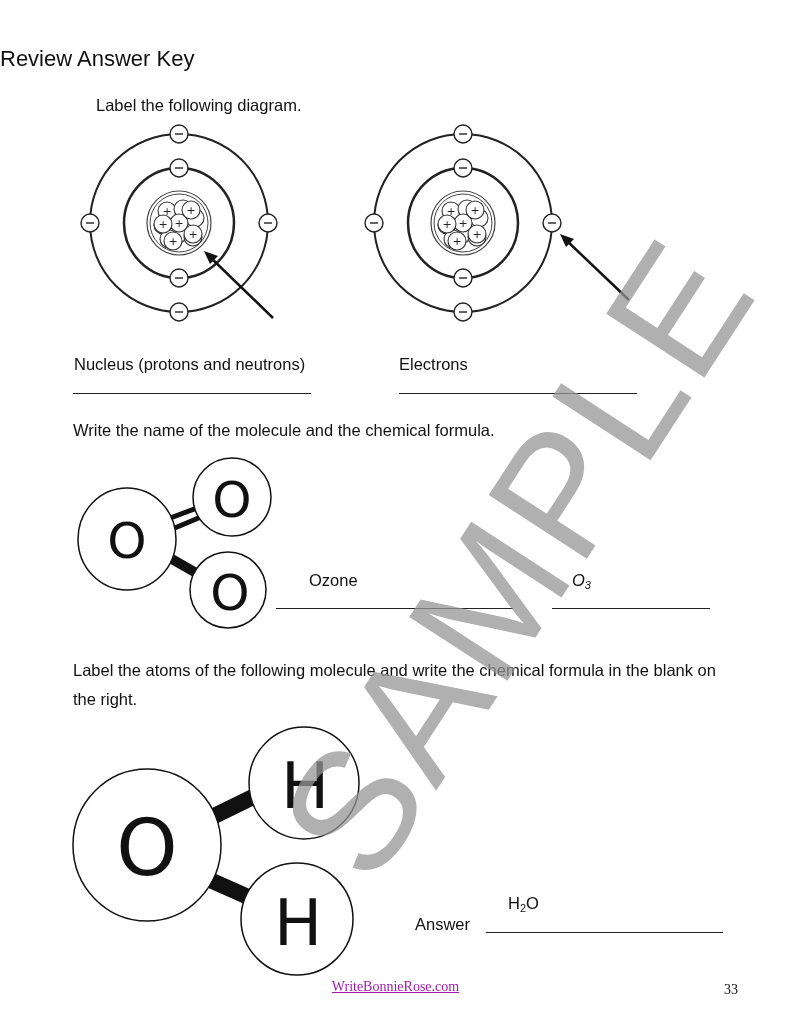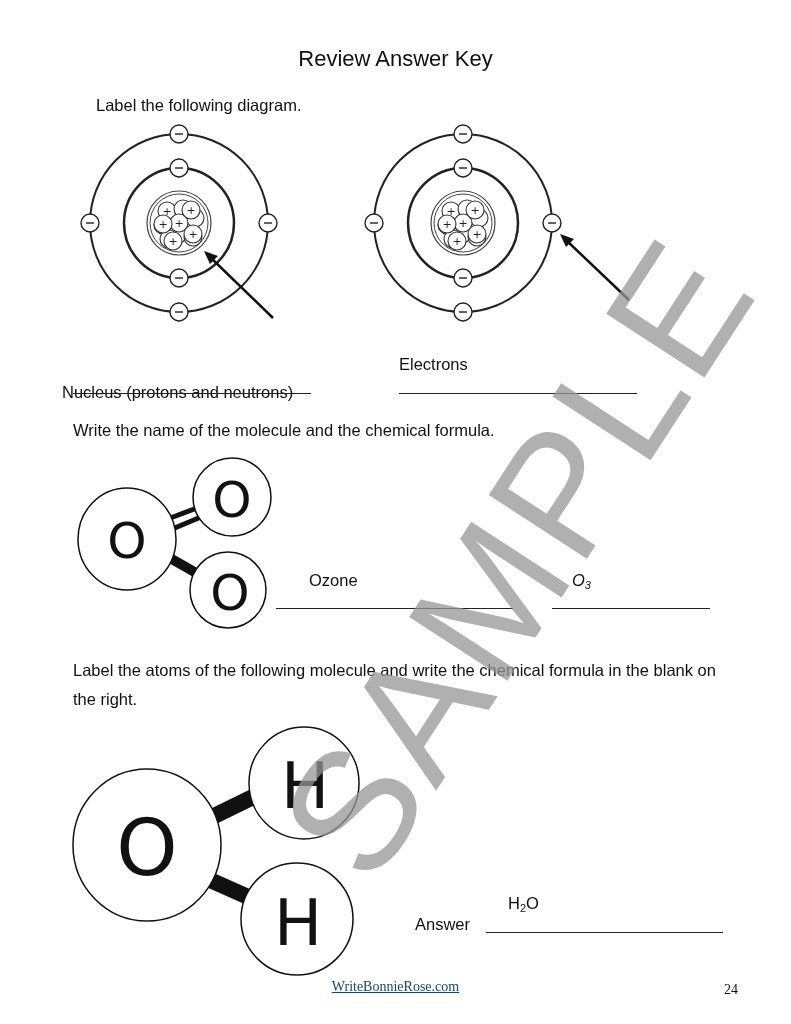--- a/index.html
+++ b/index.html
@@ -1,23 +1,23 @@
 <!DOCTYPE html>
 <html><head>
 <meta charset="utf-8">
 <style>
   html, body { margin:0; padding:0; background:#fff; }
   body { width:791px; height:1024px; position:relative; overflow:hidden; font-family:"DejaVu Sans", sans-serif; color:#111; }
   .abs { position:absolute; }
-  .title { top:46px; left:0; width:791px; text-align:center; font-size:22px; font-family:"Liberation Sans", sans-serif; }
+  .title { top:46px; left:0; width:791px; text-align:left; font-size:22px; font-family:"Liberation Sans", sans-serif; }
   .q { font-size:16.5px; font-family:"Liberation Sans", sans-serif; }
   .ans { font-size:16.5px; font-family:"Liberation Sans", sans-serif; }
   .line { position:absolute; height:0; border-top:1.3px solid #222; }
   sub { font-size:11px; vertical-align:-3px; }
-  .footer-link { top:979px; left:0; width:791px; text-align:center; font-family:"Liberation Serif", serif; font-size:14px; color:#0c4a6e; }
+  .footer-link { top:979px; left:0; width:791px; text-align:center; font-family:"Liberation Serif", serif; font-size:14px; color:#a21caf; }
   .footer-link span { text-decoration:underline; cursor:pointer; }
   .page-num { top:982px; left:724px; font-family:"Liberation Serif", serif; font-size:14px; }
   svg { position:absolute; left:0; top:0; }
   .watermark { position:absolute; left:160px; top:460px; transform:rotate(-57deg); transform-origin:center; font-family:"Liberation Sans", sans-serif; font-size:170px; color:rgba(150,150,150,0.75); letter-spacing:4px; pointer-events:none; }
 </style>
 </head>
 <body>
 
 <div class="abs title">Review Answer Key</div>
 
@@ -101,32 +101,32 @@
     <ellipse cx="304" cy="783" rx="55" ry="56" fill="#fff" stroke="#111" stroke-width="1.5"></ellipse>
     <ellipse cx="297" cy="919" rx="56" ry="56" fill="#fff" stroke="#111" stroke-width="1.5"></ellipse>
     <g font-family="DejaVu Sans, sans-serif" text-anchor="middle" fill="#111">
       <text x="147" y="875" font-size="78">O</text>
       <text x="305" y="808" font-size="64">H</text>
       <text x="298" y="945" font-size="64">H</text>
     </g>
   </g>
 </svg>
 
-<div class="abs ans" style="top:355px;left:62px;margin-top:28px;">Nucleus (protons and neutrons)</div>
+<div class="abs ans" style="top:355px;left:74px;">Nucleus (protons and neutrons)</div>
 <div class="line" style="top:393px;left:73px;width:238px;"></div>
 <div class="abs ans" style="top:355px;left:399px;text-align:center;">Electrons</div>
 <div class="line" style="top:393px;left:399px;width:238px;"></div>
 
 <div class="abs q" style="top:421px;left:73px;">Write the name of the molecule and the chemical formula.</div>
 <div class="abs ans" style="top:571px;left:293px;margin-left:16px;">Ozone</div>
 <div class="line" style="top:608px;left:276px;width:237px;"></div>
 <div class="abs ans" style="top:571px;left:572px;font-style:italic;"><span>O</span><sub>3</sub></div>
 <div class="line" style="top:608px;left:552px;width:158px;"></div>
 
 <div class="abs q" style="top:656px;left:73px;width:660px;line-height:29px;">Label the atoms of the following molecule and write the chemical formula in the blank on the right.</div>
 <div class="abs ans" style="top:894px;left:508px;"><span>H</span><sub>2</sub><span>O</span></div>
 <div class="abs ans" style="top:915px;left:415px;">Answer</div>
 <div class="line" style="top:932px;left:486px;width:237px;"></div>
 
 <div class="watermark">SAMPLE</div>
 
 <div class="abs footer-link"><span>WriteBonnieRose.com</span></div>
-<div class="abs page-num">24</div>
+<div class="abs page-num">33</div>
 
 </body></html>

